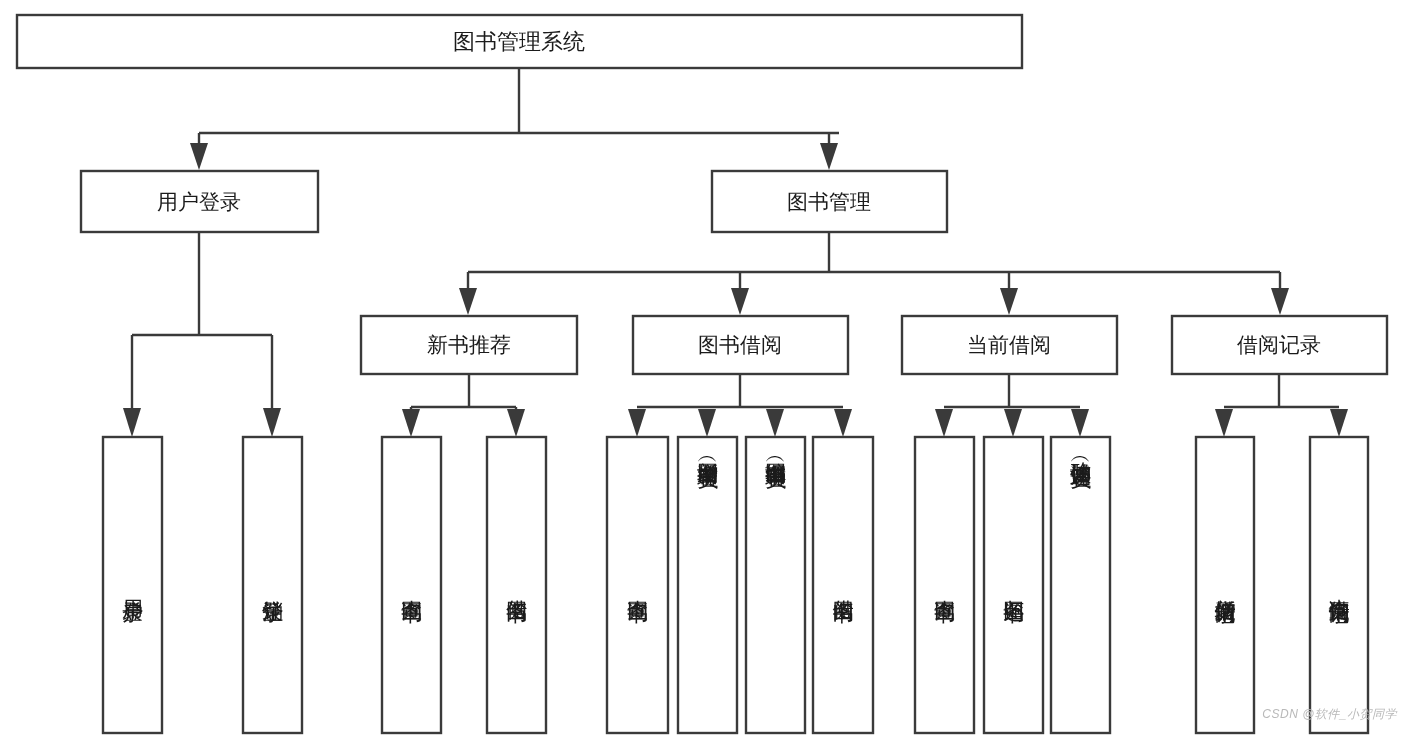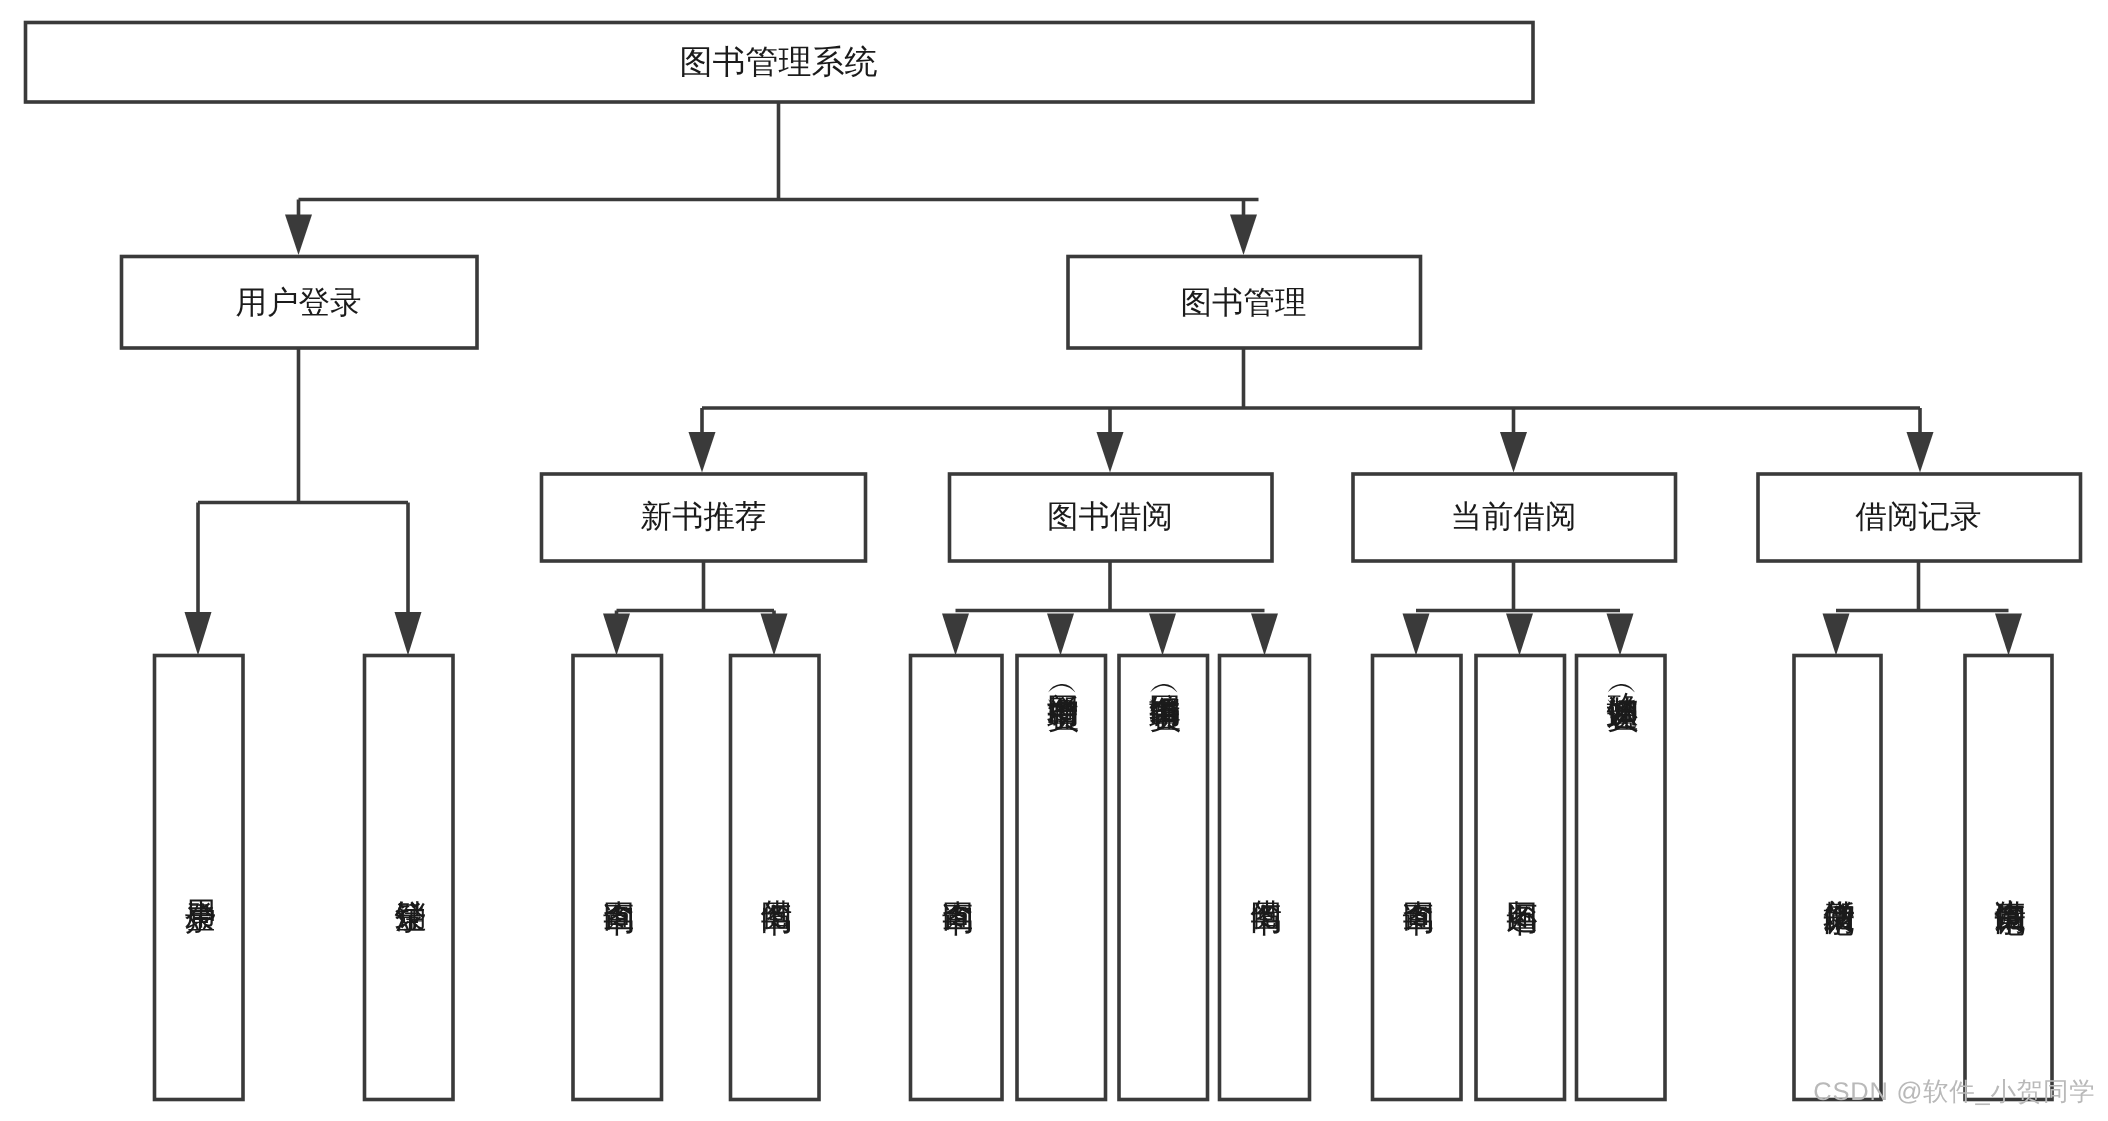--- a/index.html
+++ b/index.html
@@ -69,27 +69,28 @@
     font-size: 21px;
     color: #1b1b1b;
     line-height: 1.06;
     letter-spacing: 1px;
     text-align: center;
     white-space: nowrap;
   }
   #watermark {
     position: absolute;
     right: 8px;
-    bottom: 8px;
-    font-family: "Liberation Sans", "DejaVu Sans", sans-serif;
-    font-size: 17px;
+    bottom: 24px;
+    font-family: "Liberation Sans", "DejaVu Sans", sans-serif;
+    font-size: 12px;
     color: #b9b9b9;
     letter-spacing: 0.5px;
     user-select: none;
     pointer-events: none;
+    font-style: italic;
   }
 </style>
 </head>
 <body>
 
 <div id="diagram-root">
 
   <svg id="flow-svg" viewBox="0 0 1405 747" xmlns="http://www.w3.org/2000/svg">
 
     <g>

